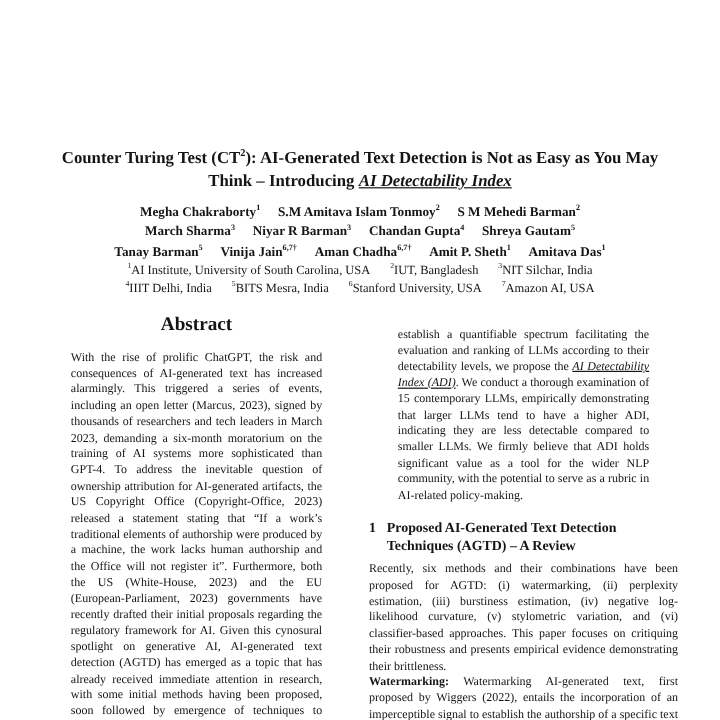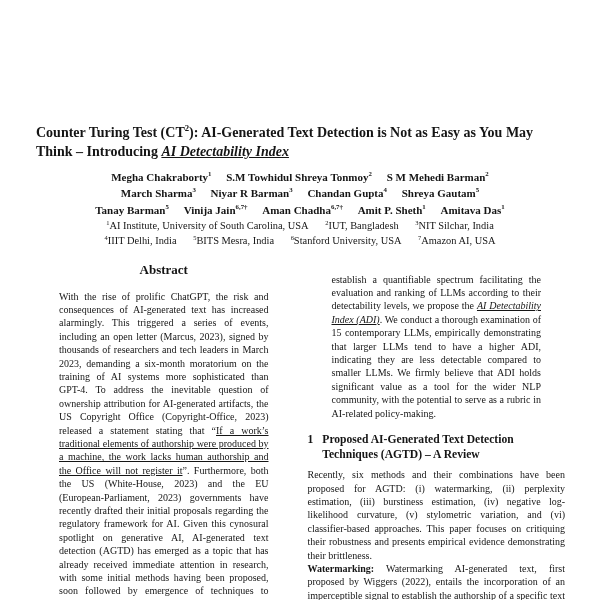--- a/index.html
+++ b/index.html
@@ -9,51 +9,52 @@
     background:#ffffff;
     overflow:hidden;
     color:#151515;
     font-family:"Liberation Serif","DejaVu Serif",serif;
     -webkit-font-smoothing:antialiased;
   }
   sup{font-size:0.62em;line-height:0;}
   .title{
     margin:124px auto 0;
     width:528px;
+    text-align:center;
     font-weight:700;
     font-size:14px;
     line-height:1.33;
   }
   .title .em{font-style:italic;text-decoration:underline;}
   .authors{margin-top:8px;text-align:center;font-weight:700;font-size:11px;line-height:1.48;}
   .author{display:inline-block;margin:0 6px;white-space:nowrap;}
   .affils{margin-top:1px;text-align:center;font-size:10.4px;line-height:1.42;}
   .affil{display:inline-block;margin:0 7px;white-space:nowrap;}
   .cols{display:flex;gap:15px;margin:12px 35px 0;}
   .col{flex:1;min-width:0;}
-  .abs-head{text-align:center;font-weight:700;font-size:13px;margin:1px 0 5px;}
+  .abs-head{text-align:center;font-weight:700;font-size:16px;margin:1px 0 5px;}
   .abs-text{margin:12px;padding:0 12px;font-size:10px;line-height:13.4px;text-align:justify;}
   .sec-head{display:flex;gap:9px;font-weight:700;font-size:11.6px;line-height:1.3;margin:9px 0 6px;}
   .body-text{margin:0;font-size:10px;line-height:13.4px;text-align:justify;}
-  .underline{text-decoration:underline;}
+  .underline{}
   .italic{}
   .ital-und{font-style:italic;text-decoration:underline;}
   .bold{font-weight:700;}
 </style>
 </head>
 <body>
 
 <div class="page">
 
   <h1 class="title"><span>Counter Turing Test (CT</span><sup>2</sup><span>): AI-Generated Text Detection is Not as Easy as You May Think – Introducing </span><span class="em">AI Detectability Index</span></h1>
 
   <div class="authors">
     <div>
       <span class="author"><span>Megha Chakraborty</span><sup>1</sup></span>
-      <span class="author"><span>S.M Towhidul Shreya Tonmoy</span><sup>2</sup></span>
+      <span class="author"><span>S.M Amitava Islam Tonmoy</span><sup>2</sup></span>
       <span class="author"><span>S M Mehedi Barman</span><sup>2</sup></span>
     </div>
     <div>
       <span class="author"><span>March Sharma</span><sup>3</sup></span>
       <span class="author"><span>Niyar R Barman</span><sup>3</sup></span>
       <span class="author"><span>Chandan Gupta</span><sup>4</sup></span>
       <span class="author"><span>Shreya Gautam</span><sup>5</sup></span>
     </div>
     <div>
       <span class="author"><span>Tanay Barman</span><sup>5</sup></span>

